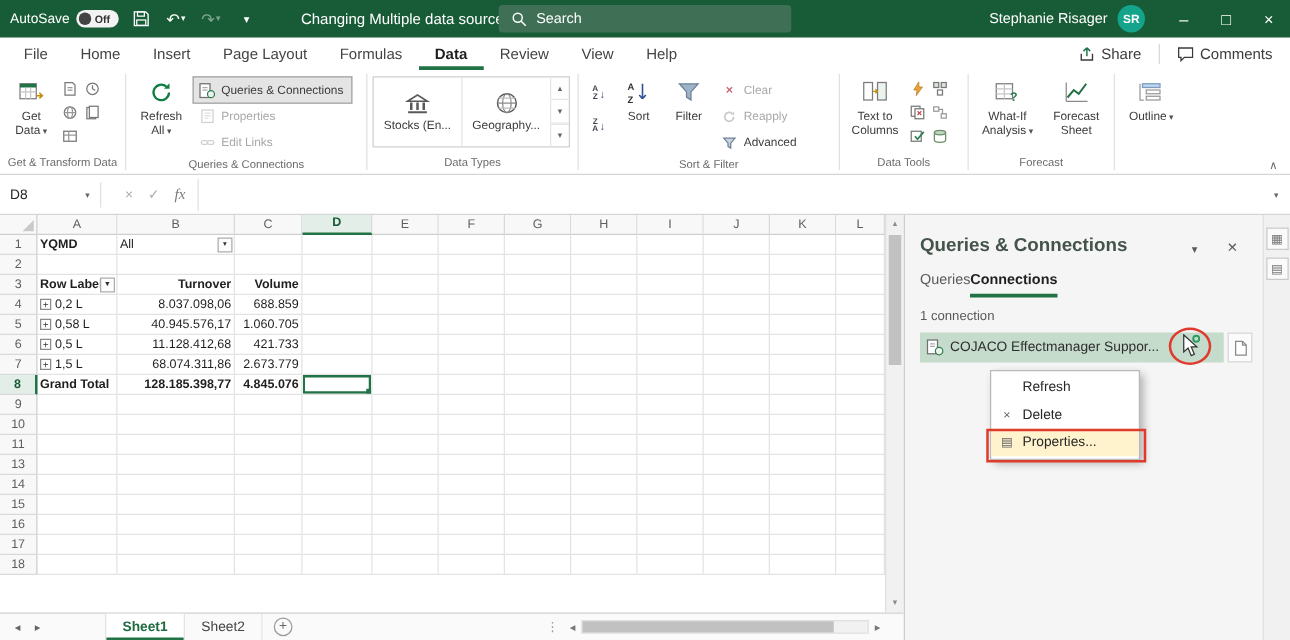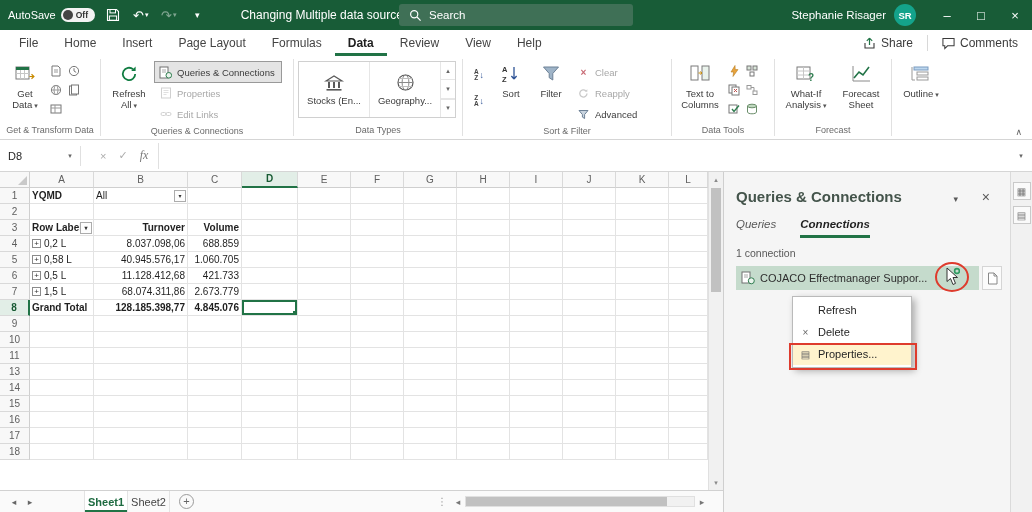--- a/index.html
+++ b/index.html
@@ -99,37 +99,37 @@
   .cell.sel:after { content:""; position:absolute; right:0; bottom:0; width:4px; height:4px; background:#217346; }
   .vscroll { width:15px; flex:none; background:#F1F1F1; border-left:1px solid #E0E0E0; display:flex; flex-direction:column; align-items:stretch; }
   .vsbtn { height:15px; font-size:7px; color:#8A8A8A; text-align:center; line-height:15px; flex:none; }
   .vsthumb { height:104px; margin:1px 2px; background:#C1C1C1; flex:none; }
   .vsspace { flex:1; }
 
   
   .sheetbar { height:22px; border-top:1px solid #D1D1D1; background:#FAFAFA; display:flex; align-items:stretch; flex:none; }
   .snav { width:16px; display:flex; align-items:center; justify-content:center; font-size:9px; color:#666; }
   .snav:first-child { margin-left:6px; }
-  .stab { padding:0 3px; display:flex; align-items:center; font-size:11px; color:#444; border-right:1px solid #E3E3E3; }
+  .stab { padding:0 13px; display:flex; align-items:center; font-size:11px; color:#444; border-right:1px solid #E3E3E3; }
   .stab.first { margin-left:46px; border-left:1px solid #E3E3E3; }
   .stab.active { background:#fff; color:#1E6B41; font-weight:bold; box-shadow:inset 0 -2px 0 #217346; }
   .addsheet { width:15px; height:15px; border:1px solid #9B9B9B; border-radius:50%; color:#666; font-size:11px; line-height:13px; text-align:center; align-self:center; margin-left:9px; }
   .sbspacer { flex:1; }
   .dragdots { align-self:center; color:#999; font-size:10px; margin-right:4px; }
   .hscroll { width:258px; display:flex; align-items:center; margin-right:14px; }
   .hsbtn { width:14px; text-align:center; font-size:9px; color:#777; }
   .hstrack { flex:1; height:11px; background:#F1F1F1; border:1px solid #E0E0E0; display:flex; }
   .hsthumb { width:88%; background:#C1C1C1; }
 
   
   .pane { width:287px; flex:none; background:#F5F5F5; border-left:1px solid #CFCFCF; position:relative; }
   .pane-title { font-size:15px; font-weight:bold; color:#44544B; padding:16px 12px 0; white-space:nowrap; }
   .pane-chev { position:absolute; top:22px; right:52px; font-size:9px; color:#595959; }
   .pane-close { position:absolute; top:17px; right:20px; font-size:14px; color:#595959; }
-  .ptabs { display:flex; gap:24px; padding:13px 12px 0;font-style:italic; }
+  .ptabs { display:flex; padding:13px 12px 0; }
   .ptab { font-size:11.5px; color:#595959; padding-bottom:5px; border-bottom:3px solid transparent; }
   .ptab.active { color:#1F1F1F; font-weight:bold; border-bottom-color:#217346; }
   .conn-count { font-size:10.5px; color:#595959; padding:9px 12px 7px; }
   .conn-line { display:flex; align-items:center; margin:0 8px 0 12px; gap:3px; }
   .conn-row { position:relative; flex:1; height:24px; background:#C5DBCC; display:flex; align-items:center; gap:5px; padding:0 5px; }
   .conn-name { font-size:11px; color:#2E2E2E; white-space:nowrap; overflow:hidden; flex:1; }
   .cursor-anno { position:absolute; right:10px; top:-4px; width:34px; height:30px; border:2px solid #DE3B2D; border-radius:50%; display:flex; align-items:center; justify-content:center; z-index:6; }
   .peek-btn { width:20px; height:24px; background:#FBFBFB; border:1px solid #D5D5D5; display:flex; align-items:center; justify-content:center; flex:none; }
   .ctx-menu { position:absolute; left:68px; top:124px; width:120px; background:#fff; border:1px solid #BABABA; box-shadow:3px 3px 7px rgba(0,0,0,.3); padding:2px 0; z-index:5; }
   .ctx-item { height:22px; display:flex; align-items:center; gap:5px; padding:0 8px 0 5px; font-size:11px; color:#262626; }

